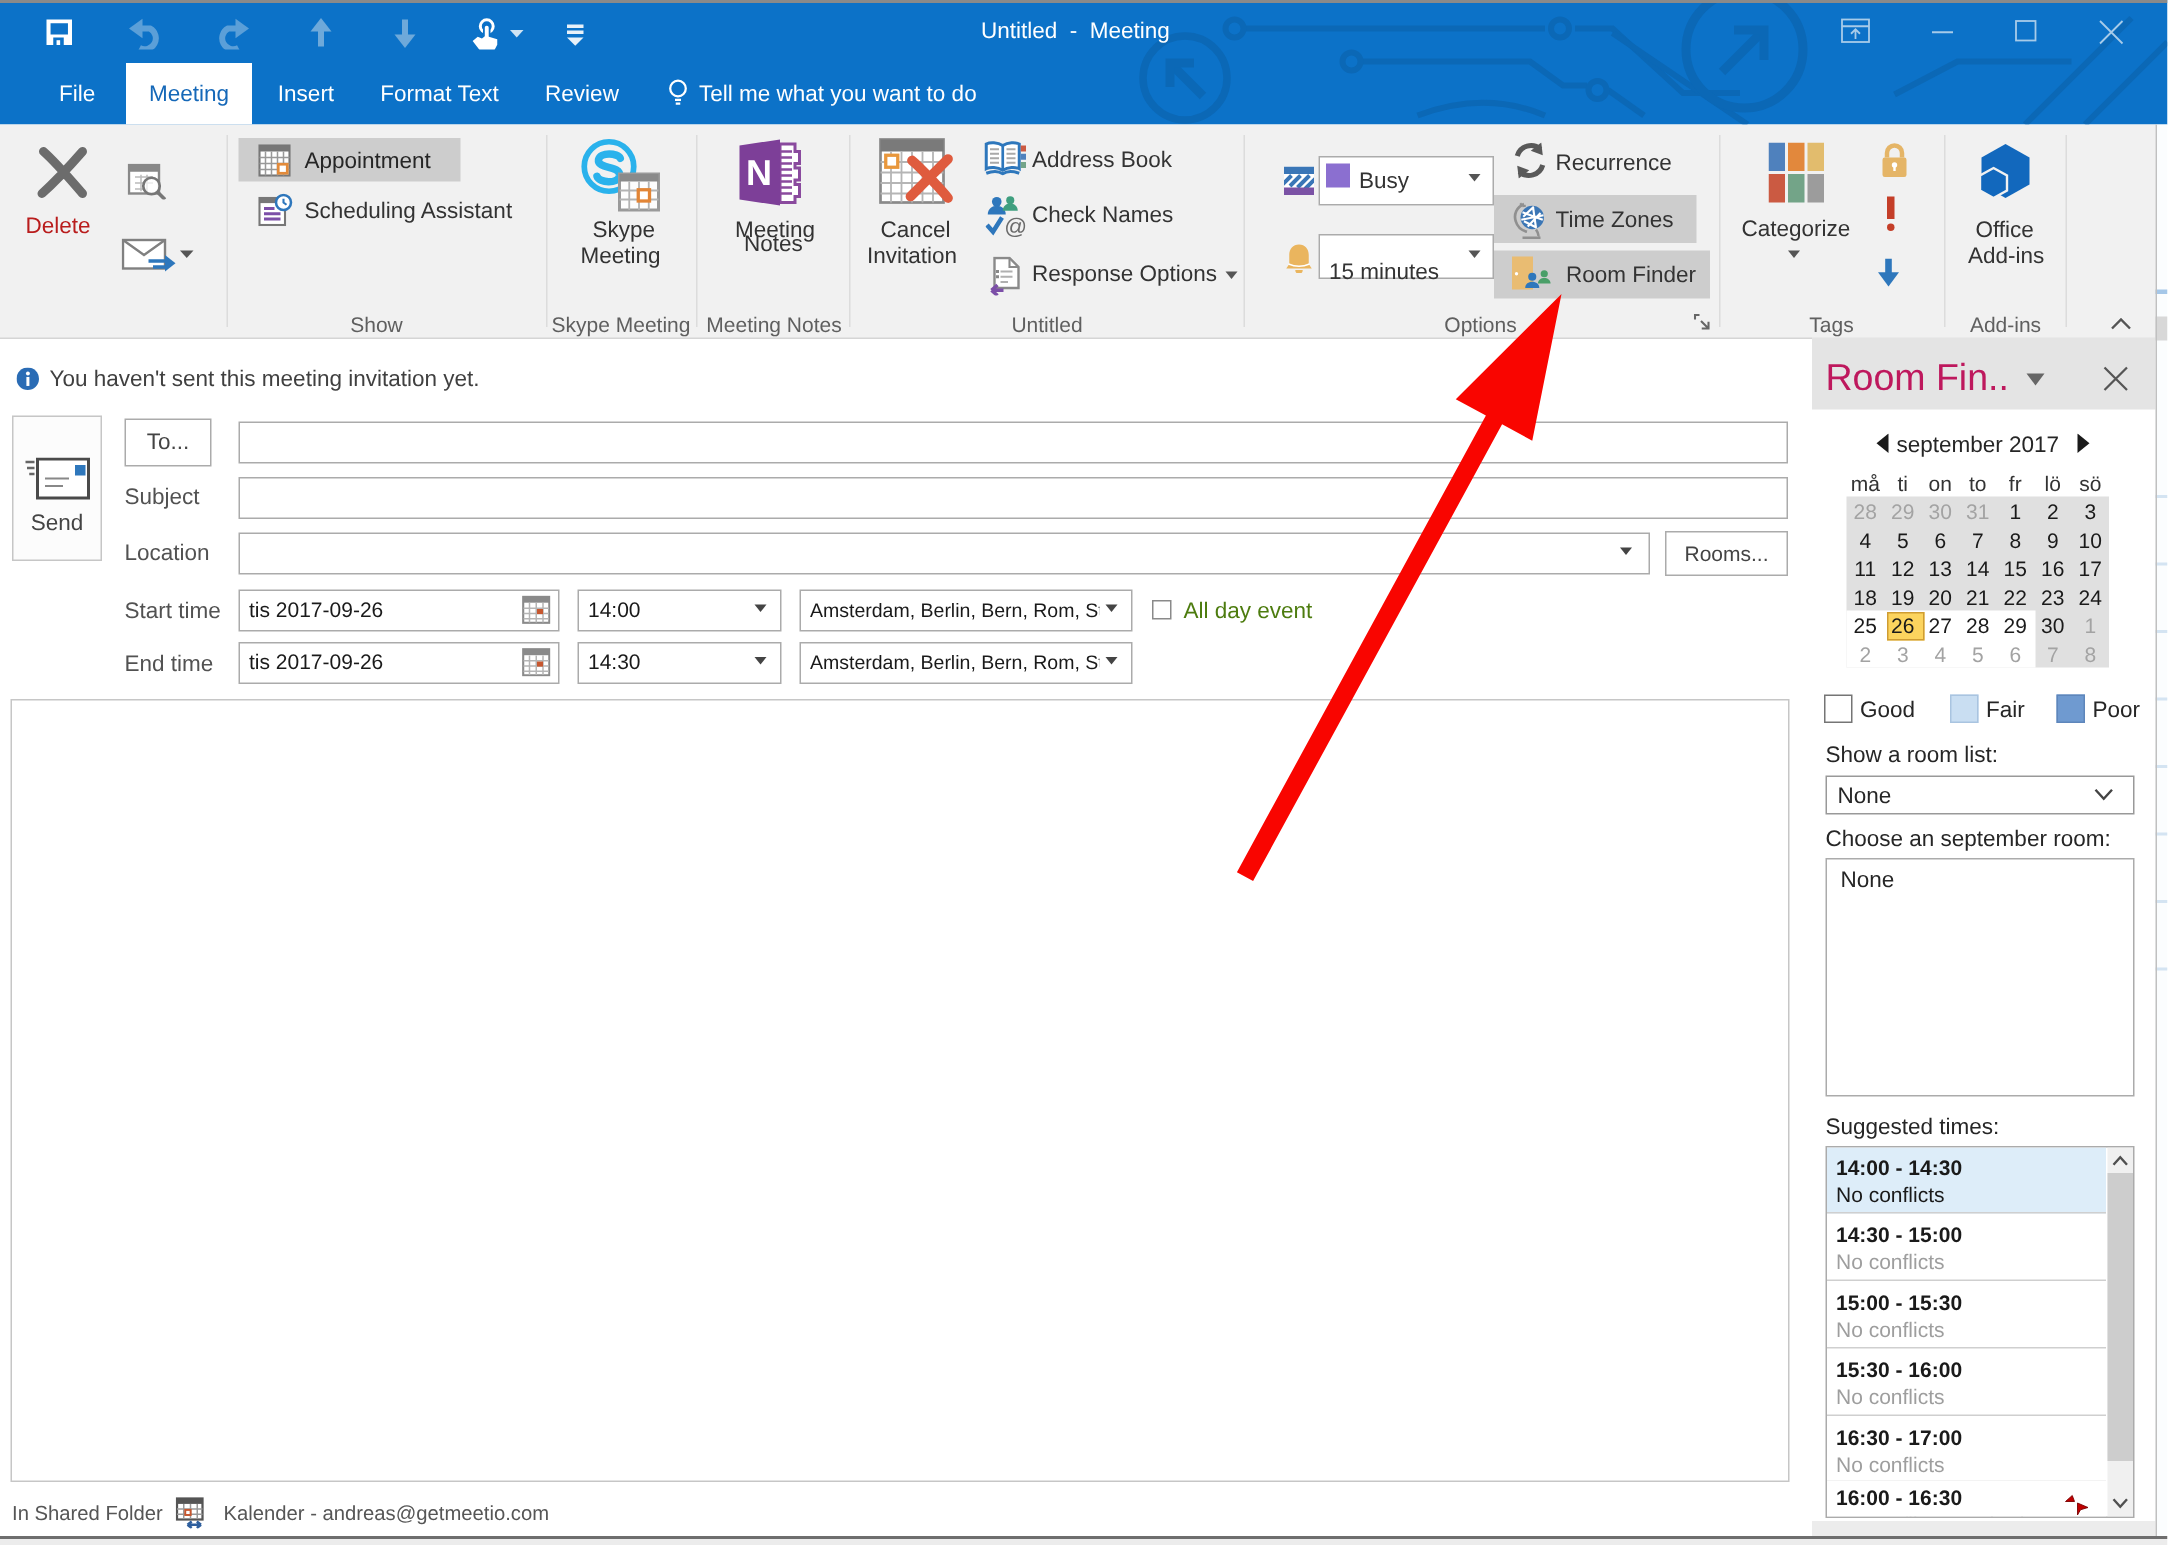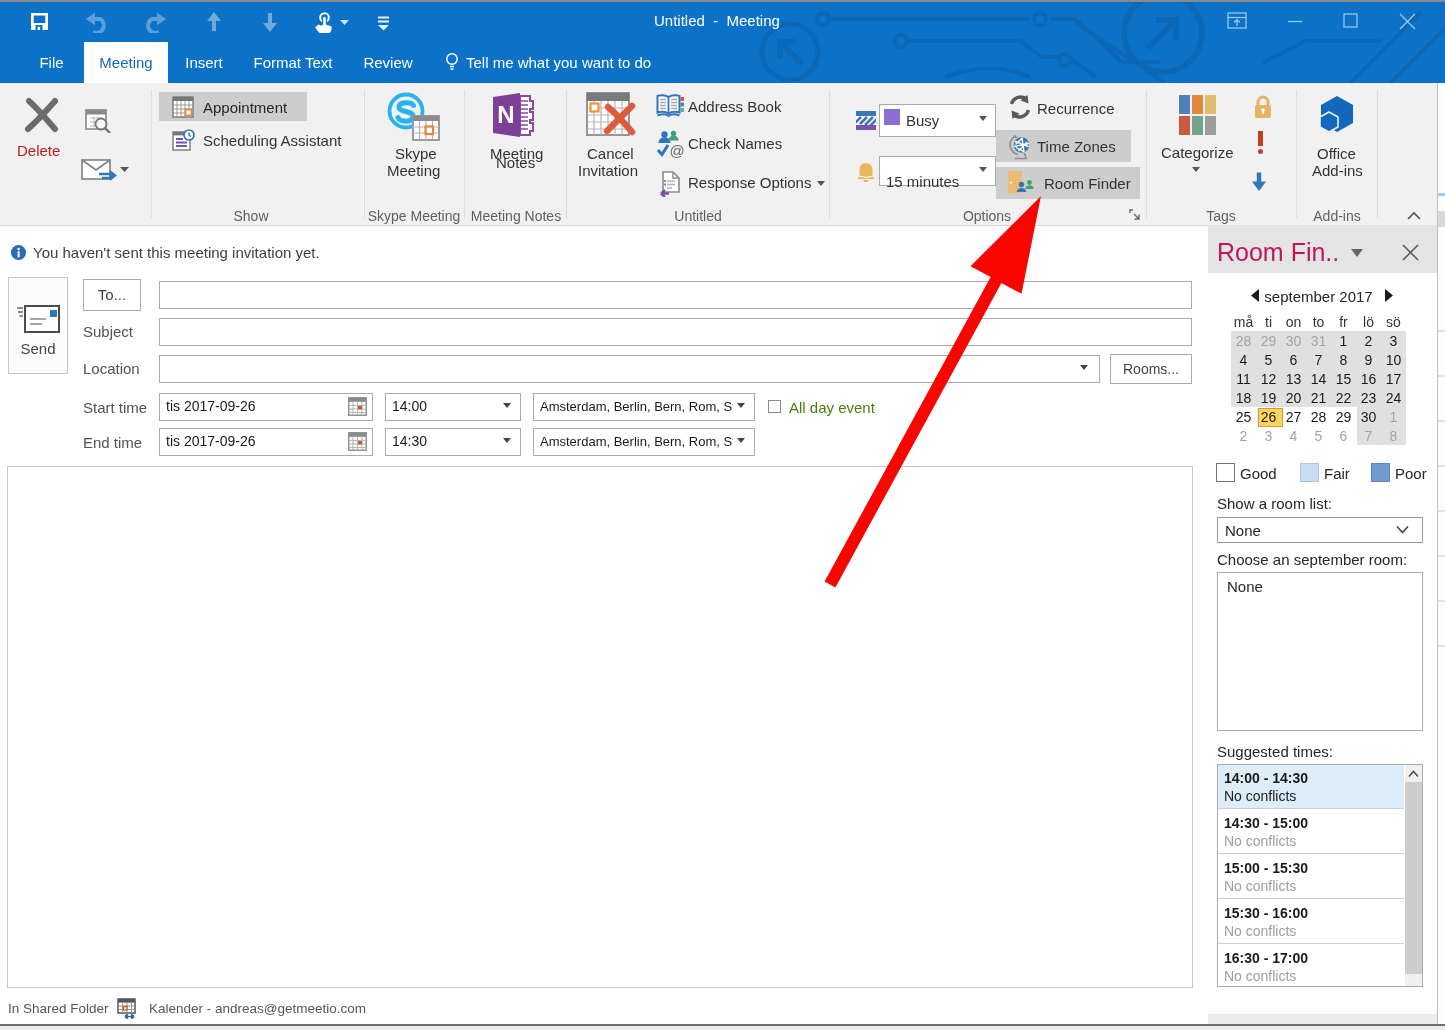--- a/index.html
+++ b/index.html
@@ -489,21 +489,21 @@
     <div class="ptext" style="left:17px;top:297px">None</div>
     <svg class="abs" style="left:188px;top:300px" width="13" height="9" viewBox="0 0 13 9">
         <path d="M1 1.5 L6.5 7.5 L12 1.5" stroke="#444" stroke-width="1.6" fill="none"></path>
       </svg>
     <div class="ptext" style="left:9px;top:326px">Choose an september room:</div>
     <div class="abs" style="left:9px;top:347px;width:206px;height:159px;background:#fff;border:1px solid #ababab"></div>
     <div class="ptext" style="left:19px;top:353px">None</div>
     <div class="abs" style="left:0;top:789px;width:229px;height:10px;background:#ececec"></div>
 
     <div class="ptext" style="left:9px;top:518px">Suggested times:</div>
-    <div class="abs" style="left:9px;top:539px;width:206px;height:223px;border:1px solid #ababab;background:#fff;overflow:hidden">
+    <div class="abs" style="left:9px;top:539px;width:206px;height:248px;border:1px solid #ababab;background:#fff;overflow:hidden">
       <div class="sugg" style="top:0;height:44px;background:#ddedf9">
           <b>14:00 - 14:30</b>
           <span style="color:#1a1a1a">No conflicts</span>
         </div>
       <div class="sugg" style="top:45px;height:44px">
           <b>14:30 - 15:00</b>
           <span>No conflicts</span>
         </div>
       <div class="sugg" style="top:90px;height:44px">
           <b>15:00 - 15:30</b>

